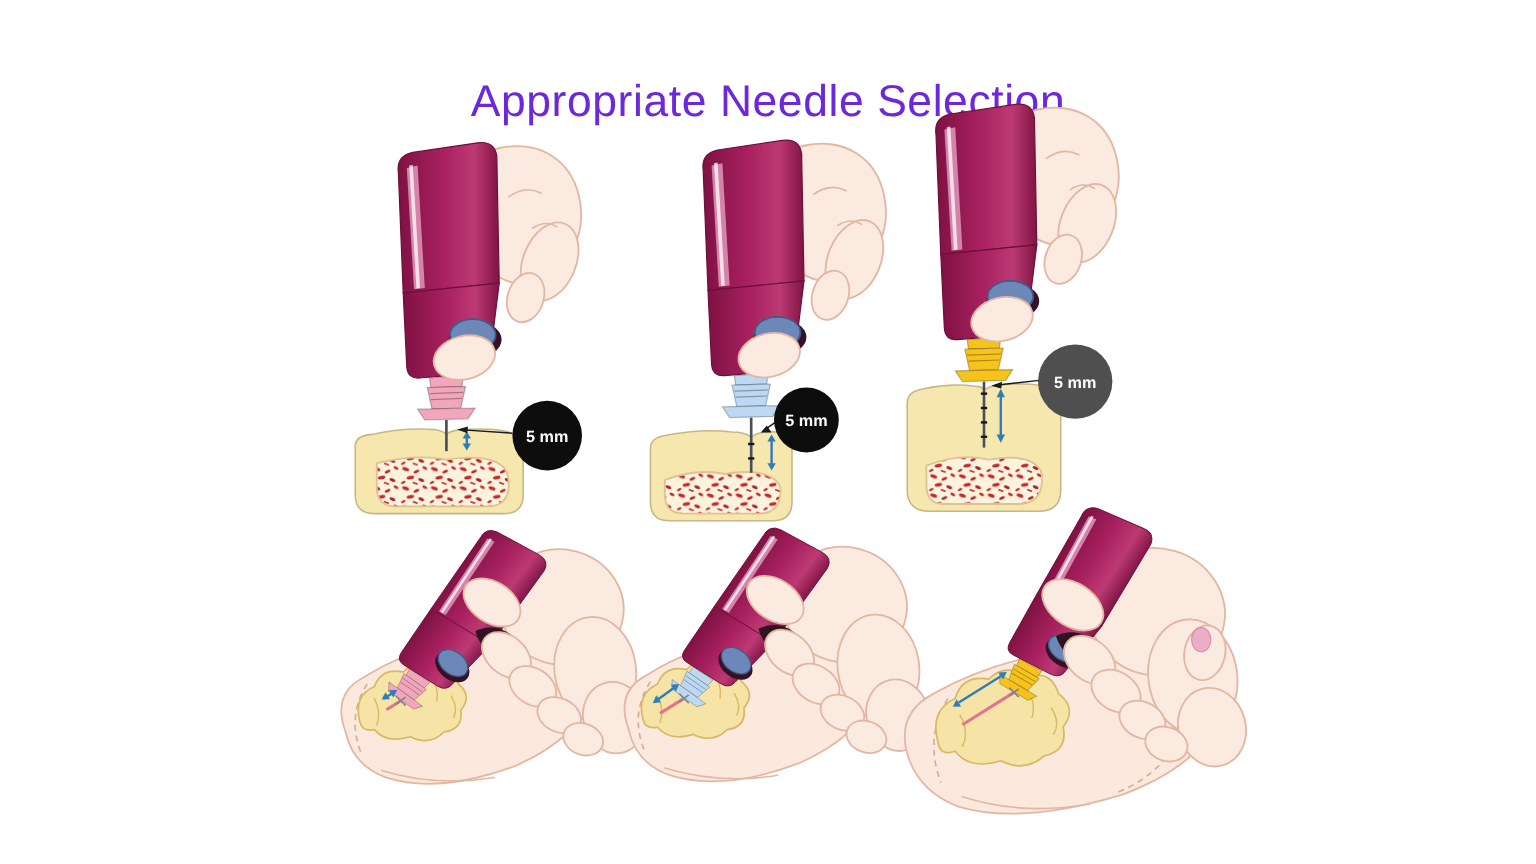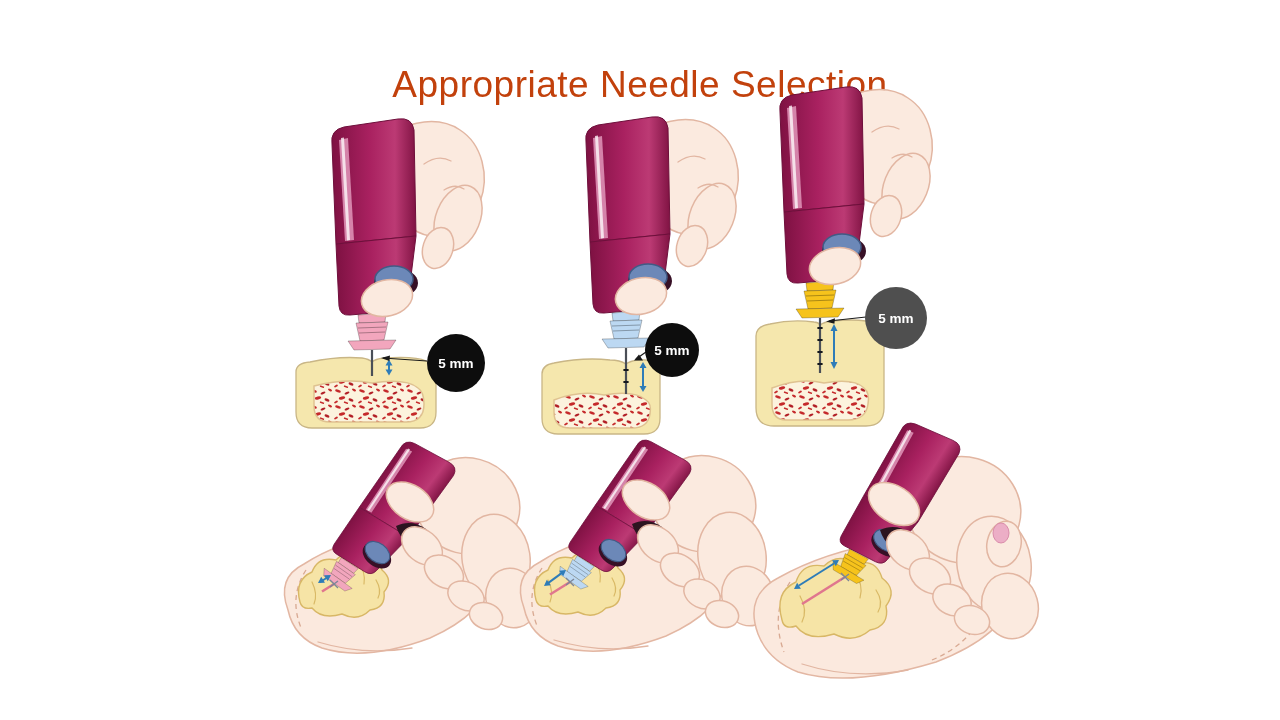--- a/index.html
+++ b/index.html
@@ -1,19 +1,19 @@
 <!DOCTYPE html>
 <html><head>
 <meta charset="utf-8">
 <style>
   html,body{margin:0;padding:0;background:#fff;}
   .stage{position:relative;width:1280px;height:720px;background:#fff;overflow:hidden;
          font-family:"Liberation Sans",sans-serif;}
   .slide-title{position:absolute;left:0;top:64px;width:100%;margin:0;text-align:center;
-         font-size:37px;font-weight:normal;letter-spacing:.5px;color:#c2410c;}
+         font-size:37px;font-weight:normal;letter-spacing:.5px;color:#6d28d9;}
   .panel{position:absolute;margin:0;}
   .panel svg{display:block;width:100%;height:100%;overflow:visible;}
   .defs-svg{position:absolute;width:0;height:0;overflow:hidden;}
   .hand-fill{fill:#FBEADF;stroke:#E2B6A2;stroke-width:1.5;}
   .crease{fill:none;stroke:#E2B6A2;stroke-width:1.3;stroke-linecap:round;}
   .fold{fill:#F6E4A6;stroke:#D8B766;stroke-width:1.4;}
   .fold-crease{fill:none;stroke:#D9B966;stroke-width:1.2;stroke-linecap:round;}
   .limb{fill:#FBE9DE;stroke:#E3B7A3;stroke-width:1.5;}
   .ghost{fill:none;stroke:#D8A992;stroke-width:1.3;stroke-dasharray:5 4;}
   .badge-text{font-family:"Liberation Sans",sans-serif;font-weight:bold;font-size:13.5px;text-anchor:middle;}

